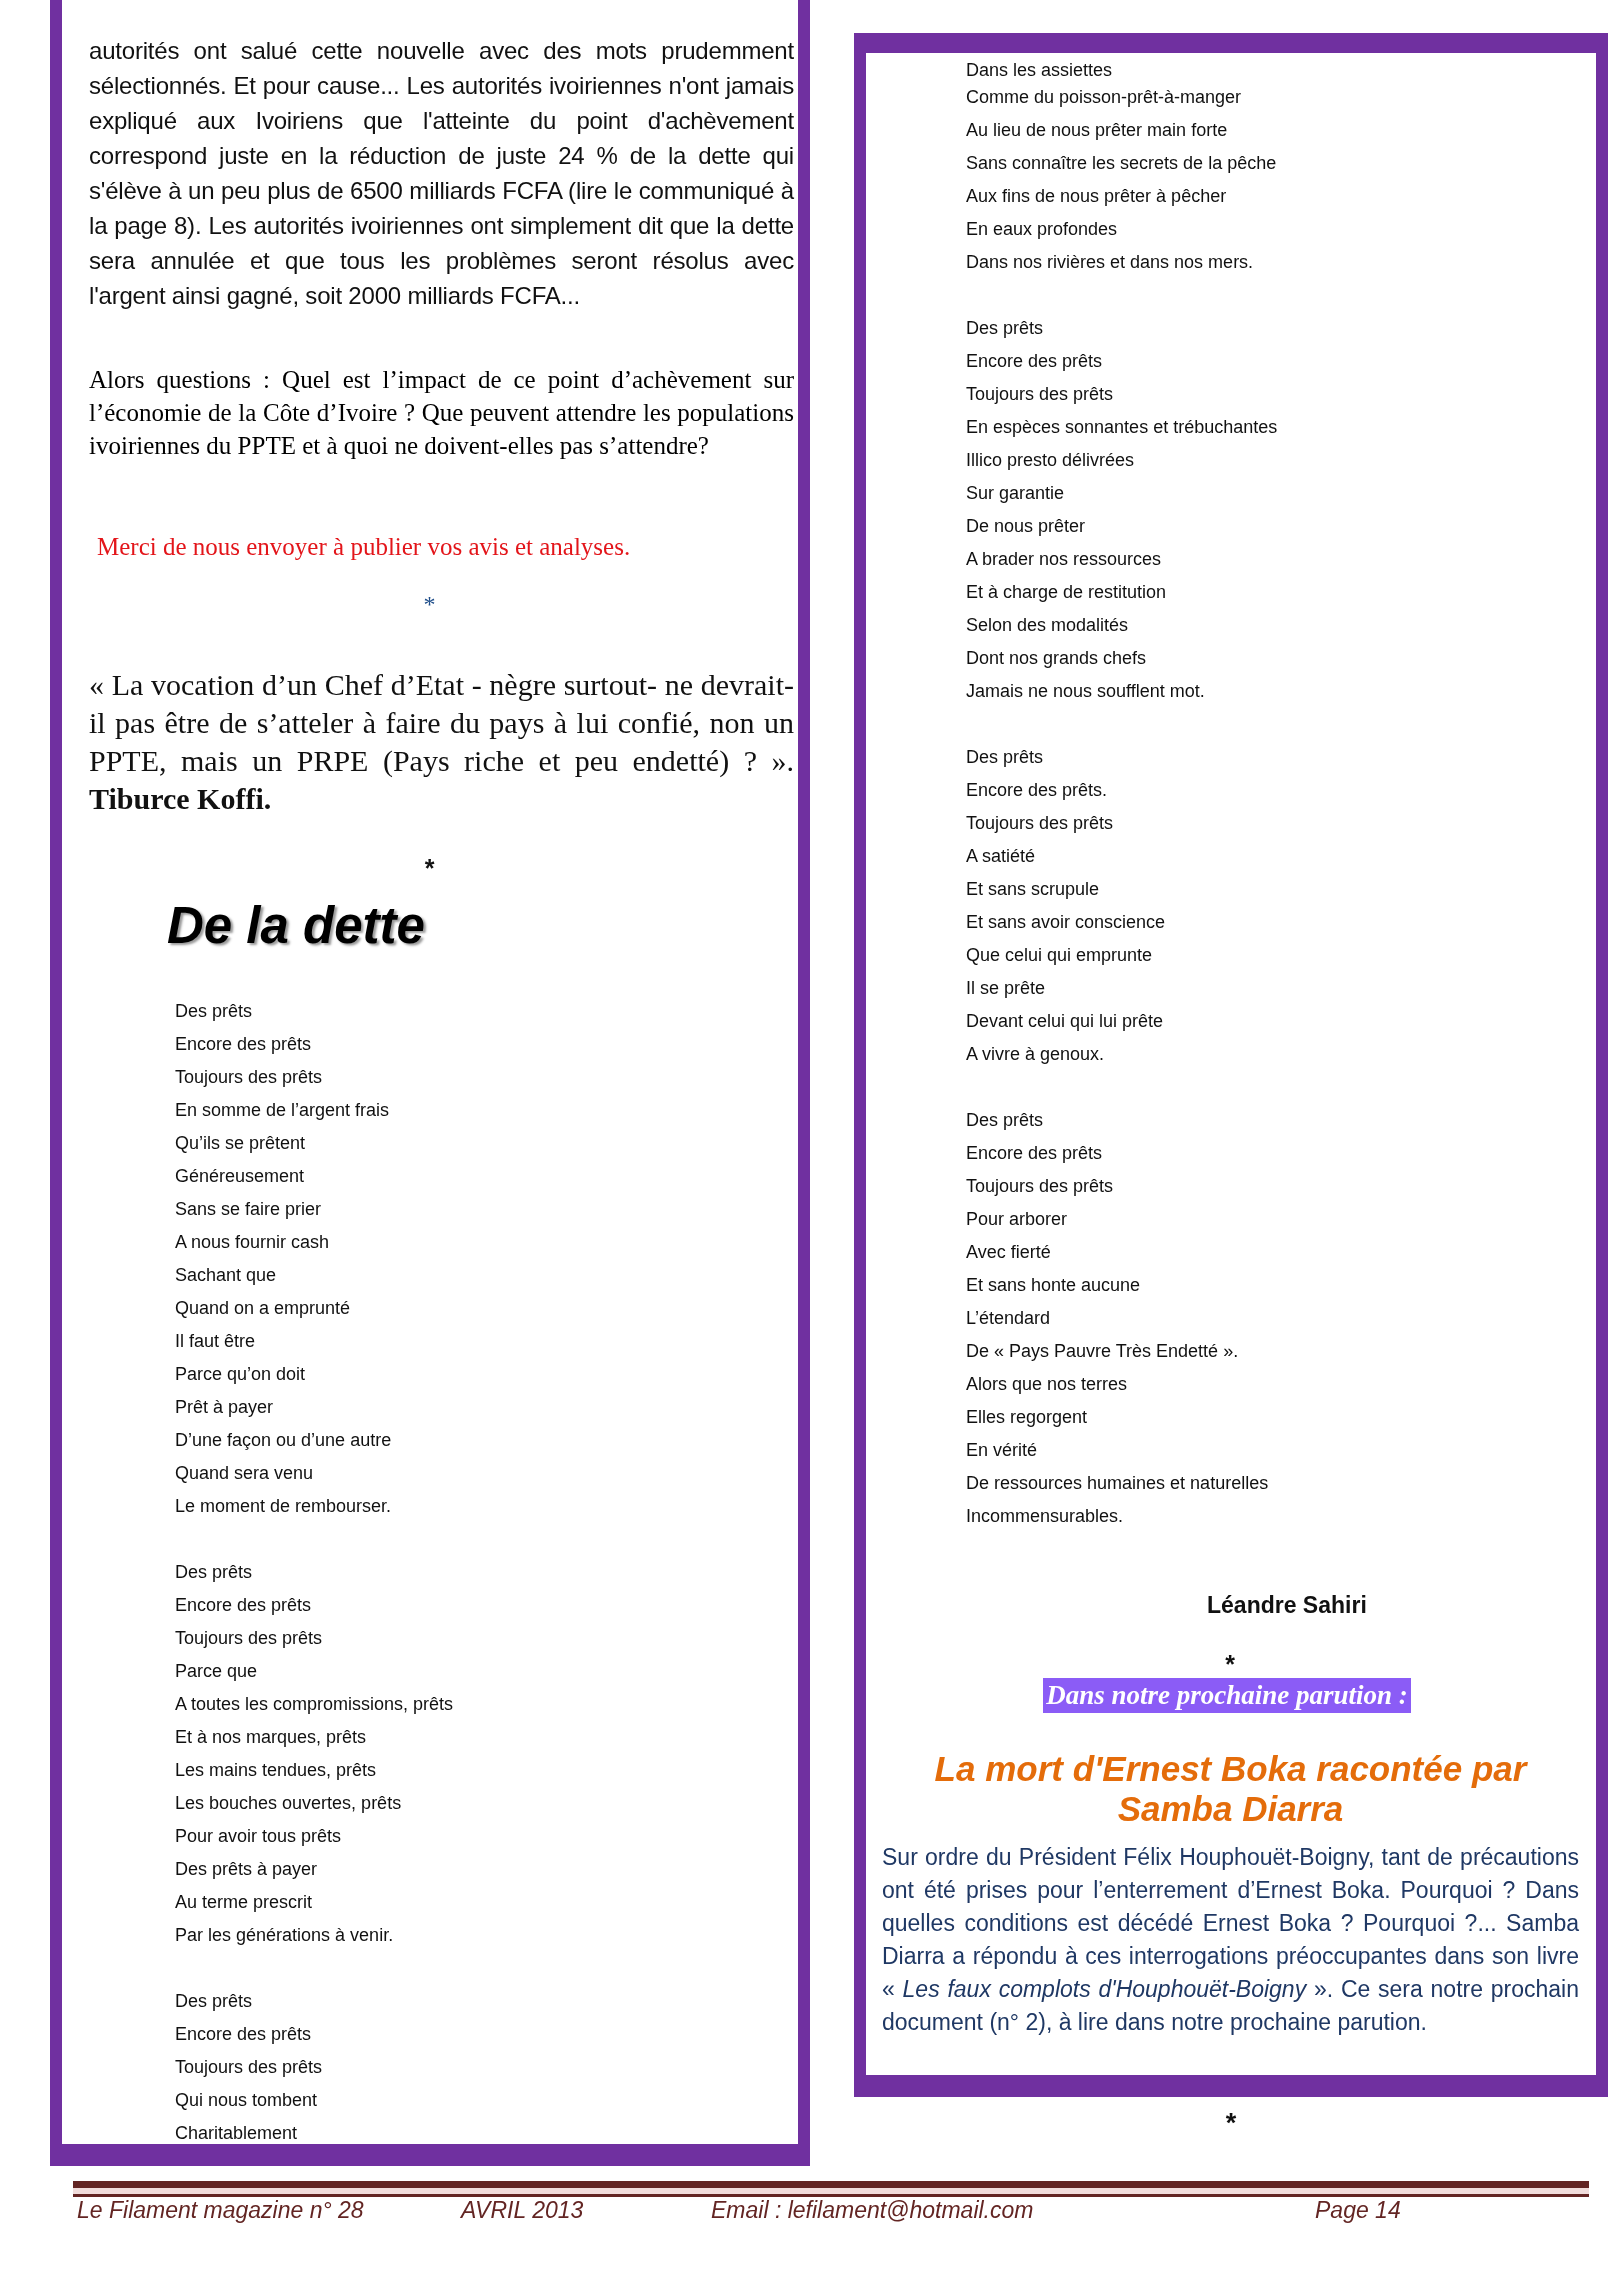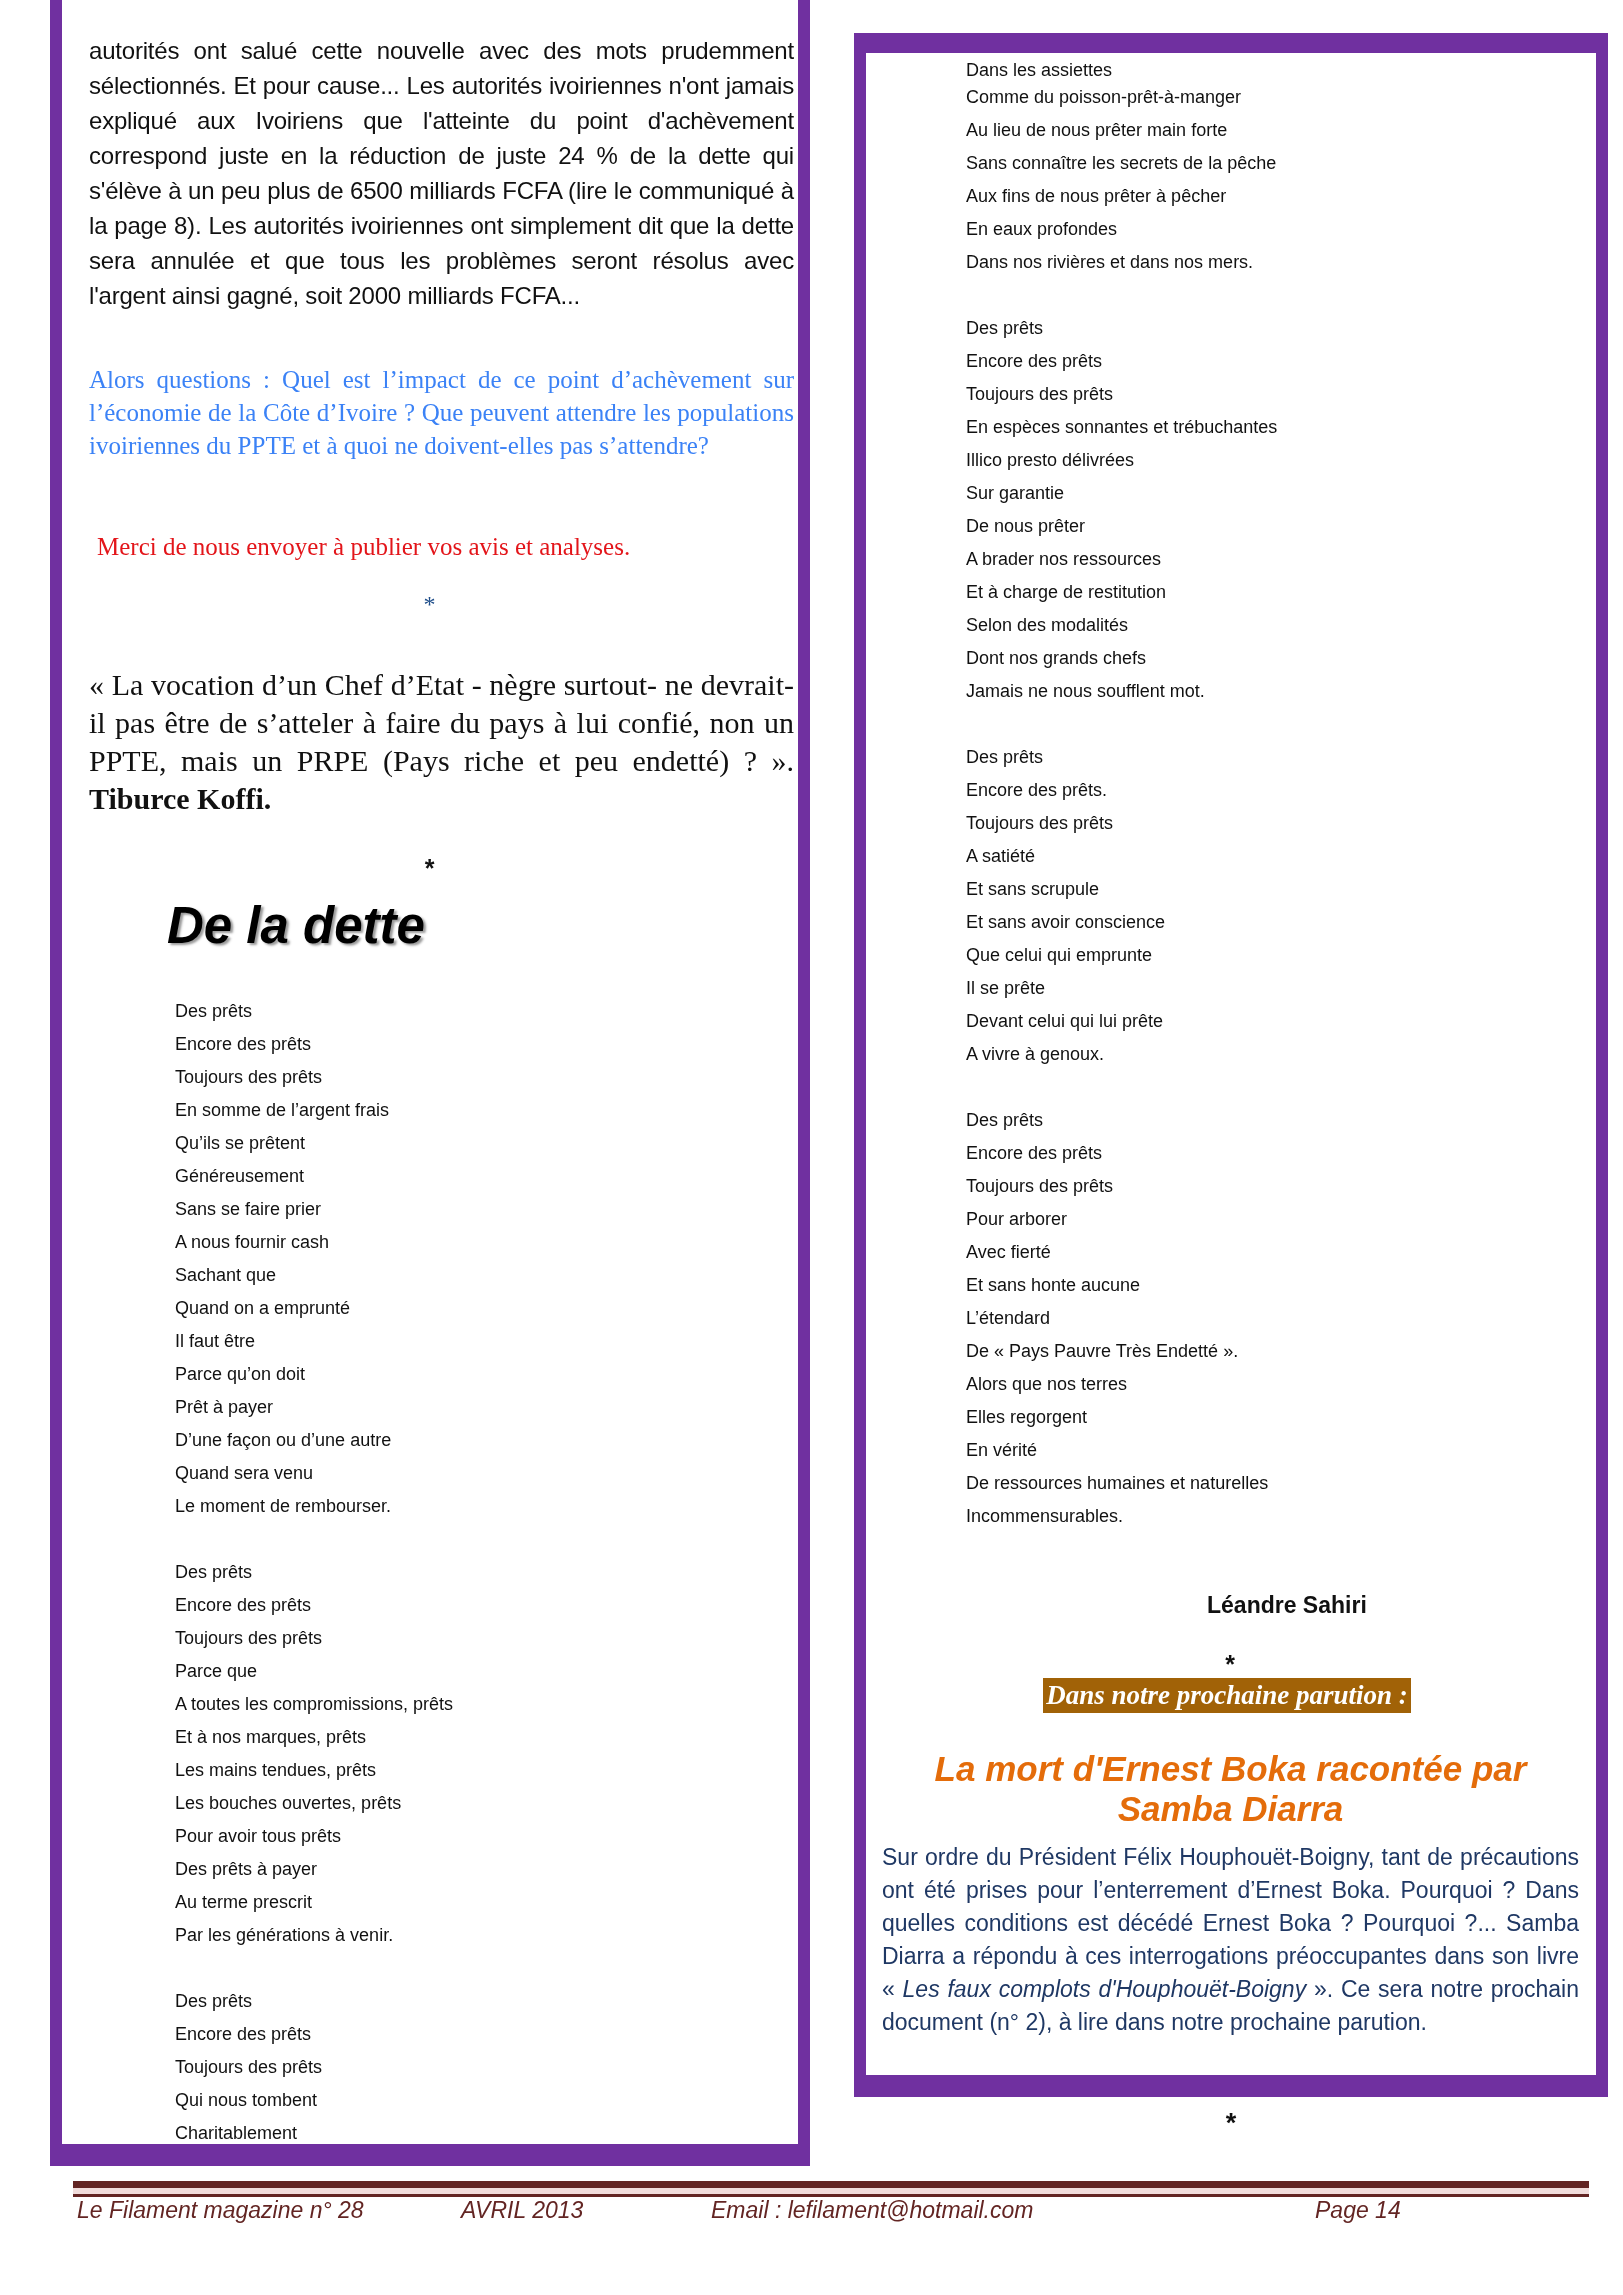--- a/index.html
+++ b/index.html
@@ -2,37 +2,37 @@
 <html style="font-size:12.7px"><head>
 <meta charset="utf-8">
 <style>
   html, body { margin:0; padding:0; }
   body { width:1623px; height:2295px; background:#ffffff; position:relative; overflow:hidden; font-family:"Liberation Sans", sans-serif; color:#111; }
   .box { position:absolute; box-sizing:border-box; border:12.7px solid #7030a0; background:#fff;padding-left:32px; }
   #left-box { left:50px; top:0px; width:760px; height:2166px; border-top:none; border-bottom-width:22px; }
   #right-box { left:854px; top:33px; width:754px; height:2064px; border-top-width:20.6px; border-bottom-width:22px; }
   .para { position:absolute; font-size:24px; line-height:35px; text-align:justify; text-align-last:left; }
   #intro { left:27px; top:33px; width:705px; color:#111; font-family:"Liberation Sans", sans-serif; letter-spacing:-0.2px; }
-  #questions { left:27px; top:363px; width:705px; color:#3b82f6; font-family:"Liberation Serif", serif; font-size:25px; line-height:33px; }
+  #questions { left:27px; top:363px; width:705px; color:#000000; font-family:"Liberation Serif", serif; font-size:25px; line-height:33px; }
   #merci { left:35px; top:529px; color:#e3151a; font-family:"Liberation Serif", serif; font-size:25px; white-space:nowrap; }
   .star { position:absolute; font-size:24px; text-align:center; }
   #star1 { left:0; width:735px; top:591px; color:#1f4e8a; font-family:"Liberation Serif", serif; }
   #quote { left:27px; top:666px; width:705px; font-family:"Liberation Serif", serif; font-size:30px; line-height:38px; color:#111; }
   #quote b { font-weight:bold; }
   #star2 { left:0; width:735px; top:854px; font-weight:bold; font-size:25px; }
   #poem-title { position:absolute; left:105px; top:896px; font-size:51px; font-weight:bold; font-style:italic; color:#000; text-shadow:2.4px 2.4px 2.4px #999; }
   .poem { position:absolute; font-size:18px; line-height:33px; margin:8px; padding:0; list-style:none; }
   .poem li { height:33px; white-space:nowrap; }
   .poem li.gap { height:33px; }
   #poem-left { left:105px; top:987px; }
   #poem-right { left:92px; top:-0.8px; }
   #poem-right li:first-child { height:20.6px; line-height:20.6px; }
   #signature { position:absolute; left:341px; top:1539px; font-weight:bold; font-size:23px; }
   #star3 { left:0; width:728px; top:1597px; font-weight:bold; font-size:25px; }
-  #next-banner { position:absolute; left:177px; top:1625px; background:#a16207; color:#fff; font-family:"Liberation Serif", serif; font-style:italic; font-weight:bold; font-size:27px; line-height:35px; padding:0 3.2px; white-space:nowrap; }
+  #next-banner { position:absolute; left:177px; top:1625px; background:#8b5cf6; color:#fff; font-family:"Liberation Serif", serif; font-style:italic; font-weight:bold; font-size:27px; line-height:35px; padding:0 3.2px; white-space:nowrap; }
   #next-title { position:absolute; left:16px; top:1696px; width:697px; text-align:center; color:#e46c0a; font-weight:bold; font-style:italic; font-size:35px; line-height:40px; }
   #next-summary { left:16px; top:1788px; width:697px; color:#1f3864; font-size:23px; line-height:33px; }
   #star4 { position:absolute; left:854px; width:754px; top:2108px; text-align:center; font-weight:bold; font-size:27px; }
   #footer-rule { position:absolute; left:73px; top:2181px; width:1516px; height:16px; border-top:7.1px solid #632523; border-bottom:3.2px solid #632523; box-sizing:border-box; background:#f1dcdb; }
   #footer { position:absolute; left:77px; top:2197px; width:1506px; height:32px; color:#632523; font-style:italic; font-size:23px; }
   #footer span { position:absolute; top:0; white-space:nowrap; }
 </style>
 </head>
 <body>
 

